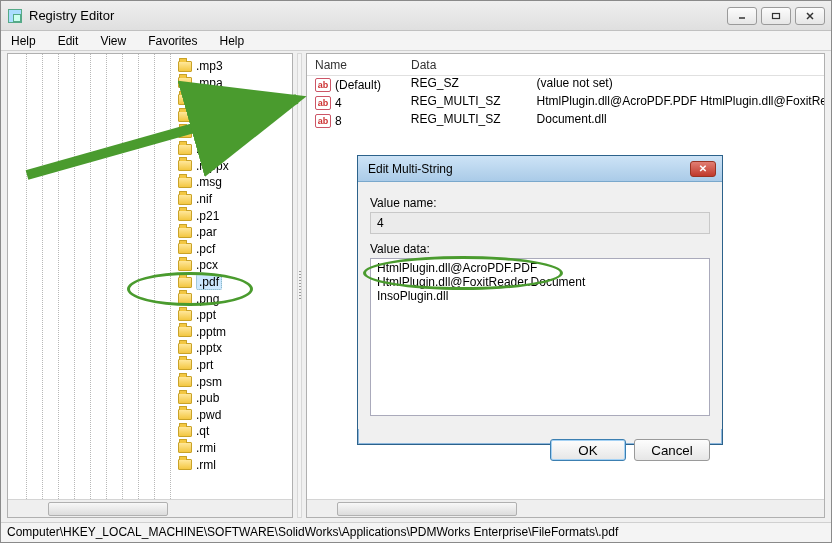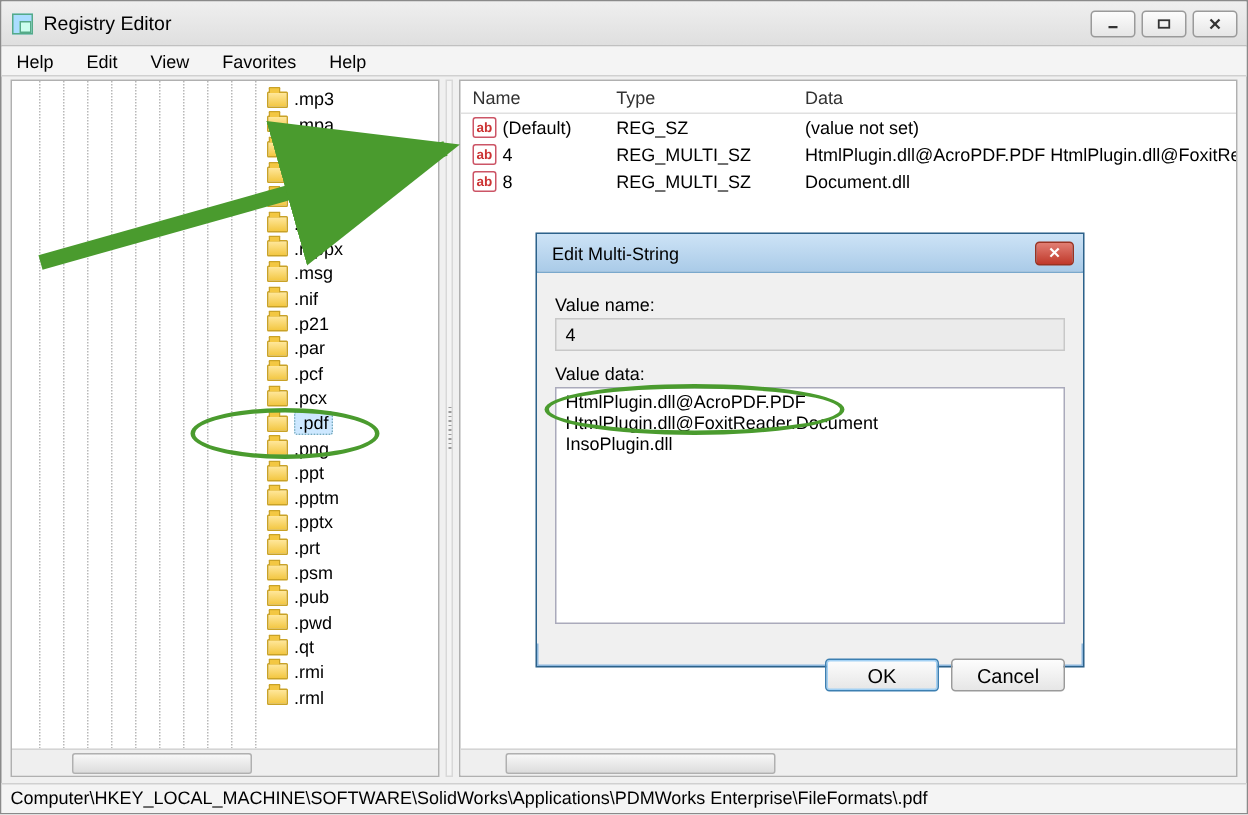--- a/index.html
+++ b/index.html
@@ -26,21 +26,21 @@
   .tree-row { height:16.6px; display:flex; align-items:center; gap:4px; white-space:nowrap; }
   .folder-ic { width:14px; height:11px; background:linear-gradient(#ffe79b,#f3c742); border:1px solid #c9a227; border-radius:1px; position:relative; }
   .folder-ic::before { content:""; position:absolute; width:6px; height:3px; background:#f3c742; border:1px solid #c9a227; border-bottom:none; top:-4px; left:0; border-radius:1px 1px 0 0;}
   .selected { background:#cde8ff; border:1px dotted #7ab; border-radius:2px; padding:0 2px; }
   .hscroll-fake { position:absolute; bottom:0; left:0; right:0; height:18px; background:#efefef; border-top:1px solid #d4d4d4; }
   .hscroll-fake .thumb { position:absolute; top:2px; left:40px; width:120px; height:14px; background:linear-gradient(#f8f8f8,#dcdcdc); border:1px solid #b0b0b0; border-radius:2px;}
   
   .cols { display:flex; height:22px; border-bottom:1px solid #e0e0e0; }
   .col { padding:4px 8px; color:#333; border-right:1px solid transparent; }
   .rows { }
-  .row { display:flex; height:18px; align-items:center; }
+  .row { display:flex; height:18px; }
   .cell { padding:0 8px; overflow:hidden; white-space:nowrap; }
   .reg-ic { width:16px; height:14px; border:1px solid #c56; background:#fff; display:flex; align-items:center; justify-content:center; color:#c33; font-size:9px; font-weight:bold; border-radius:2px; margin-right:4px; line-height:1;}
   
   .dialog { position:absolute; left:356px; top:154px; width:366px; height:290px; background:#f0f0f0; border:1px solid #2c628b; box-shadow:0 0 0 1px #8db7dd inset; }
   .dialog .titlebar { background:linear-gradient(#cde3f6,#aacbe8); height:26px; }
   .dlg-close { width:26px; height:16px; background:linear-gradient(#e17e73,#c0392b); border:1px solid #932; border-radius:3px; color:#fff; display:flex; align-items:center; justify-content:center; font-size:10px; font-weight:bold; }
   .dlg-body { padding:10px 12px; background:#f0f0f0; }
   .dlg-label { margin-top:4px; margin-bottom:2px; }
   .dlg-ro { width:100%; height:22px; background:#ebebeb; border:1px solid #c8c8c8; padding:2px 6px; font-size:12px; }
   .dlg-ta { width:100%; height:158px; background:#fff; border:1px solid #aab; padding:2px 6px; font-size:12px; resize:none; font-family:inherit; white-space:pre; overflow:auto;}
@@ -212,21 +212,20 @@
       <div class="hscroll-fake">
           <div class="thumb"></div>
         </div>
     </div>
 
     <div class="splitter"></div>
 
     <div class="panel right" style="position:relative;">
       <div class="cols">
         <div class="col" id="col-name" style="width: 96px;">Name</div>
-        <div class="col" id="col-type" style="width: 126px;">Type</div>
         <div class="col" id="col-data" style="width: 296px;">Data</div>
       </div>
       <div class="rows" id="rows">
           <div class="row">
             <div class="cell" style="width: 96px; display: flex; align-items: center;">
               <span class="reg-ic">ab</span>
               <span>(Default)</span>
             </div>
             <div class="cell" style="width: 126px;">REG_SZ</div>
             <div class="cell" style="width: 296px;">(value not set)</div>

